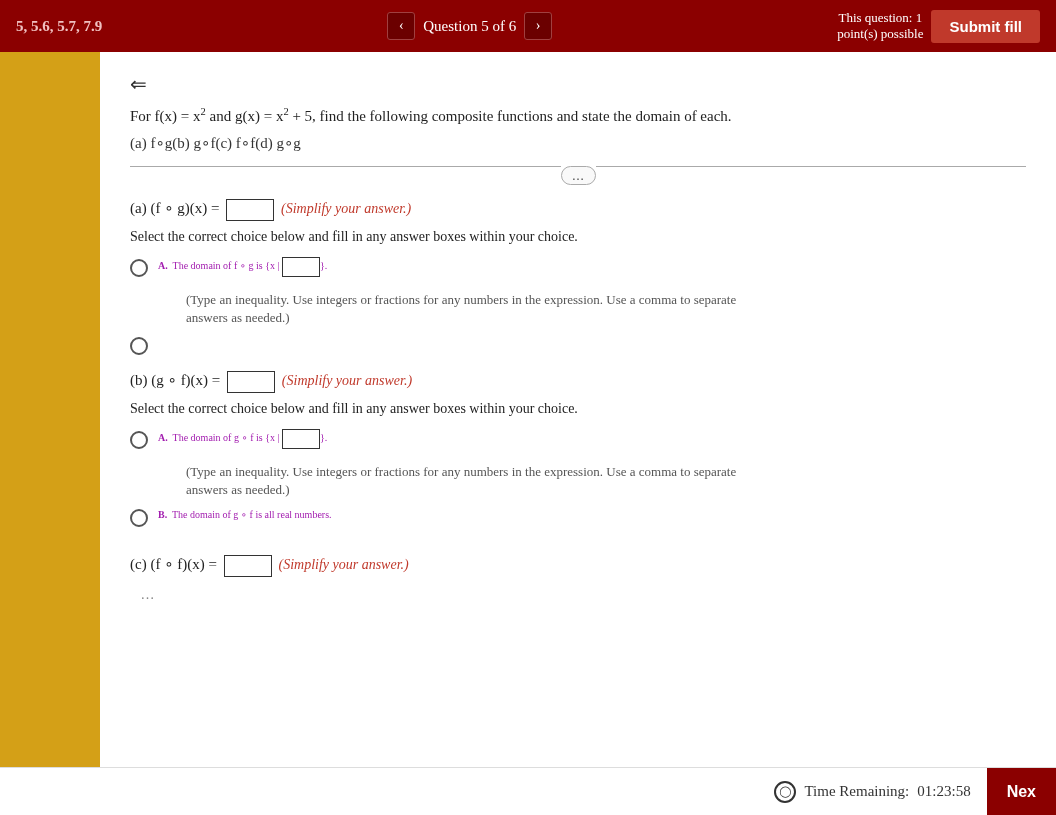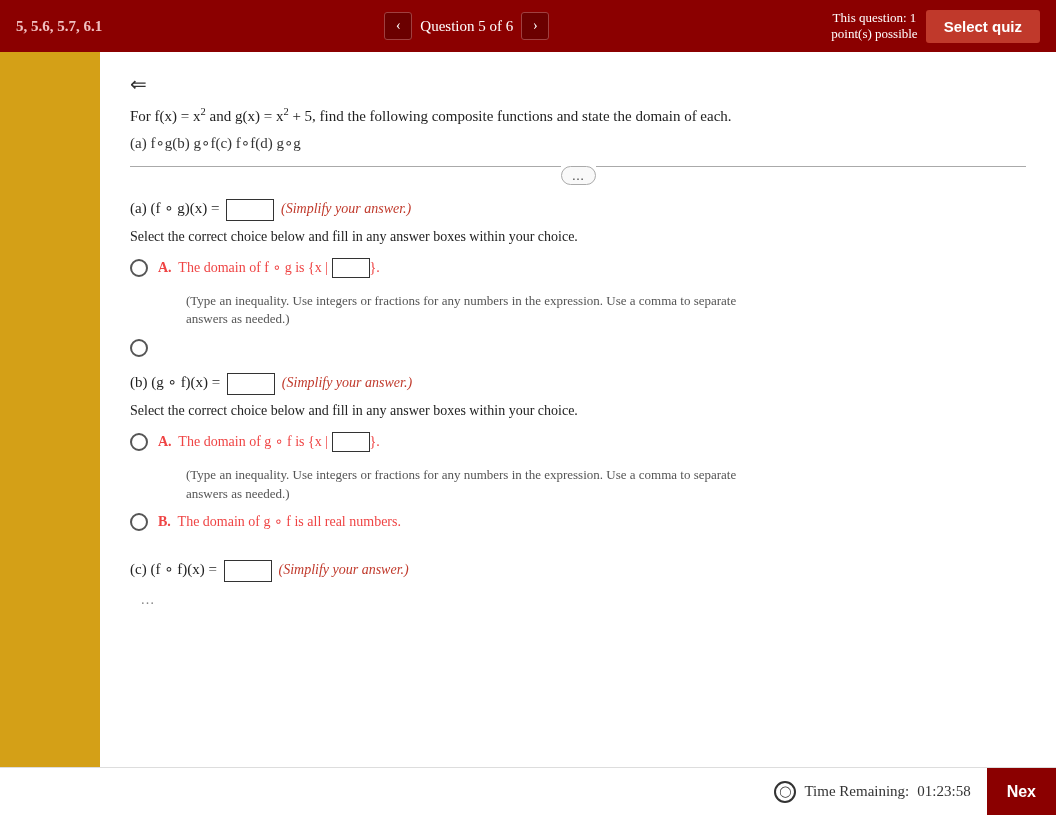--- a/index.html
+++ b/index.html
@@ -167,22 +167,22 @@
       height: 18px;
       border: 2px solid #555;
       border-radius: 50%;
       flex-shrink: 0;
       margin-top: 2px;
       cursor: pointer;
       background: white;
     }
 
     .option-text {
-      font-size: 14px;
-      color: #ef4444;
+      font-size: 10px;
+      color: #a21caf;
       line-height: 1.5;
     }
 
     .option-bold {
       font-weight: bold;
     }
 
     .domain-input {
       display: inline-block;
       width: 38px;
@@ -247,32 +247,32 @@
       font-size: 16px;
       font-weight: bold;
       cursor: pointer;
       height: 48px;
     }
   </style>
 </head>
 <body>
 
 <div class="header">
-  <div class="header-left">5, 5.6, 5.7, 6.1</div>
+  <div class="header-left">5, 5.6, 5.7, 7.9</div>
   <div class="header-center">
     <div class="nav-arrow">‹</div>
     <span class="question-label">Question 5 of 6</span>
     <div class="nav-arrow">›</div>
   </div>
   <div style="display:flex; align-items:center; gap:8px;">
     <div class="header-right-info">
       <div>This question: 1</div>
       <div>point(s) possible</div>
     </div>
-    <button class="submit-btn">Select quiz</button>
+    <button class="submit-btn">Submit fill</button>
   </div>
 </div>
 
 <div class="main-container">
 
   <div class="left-sidebar"></div>
 
   <div class="content">
 
     

